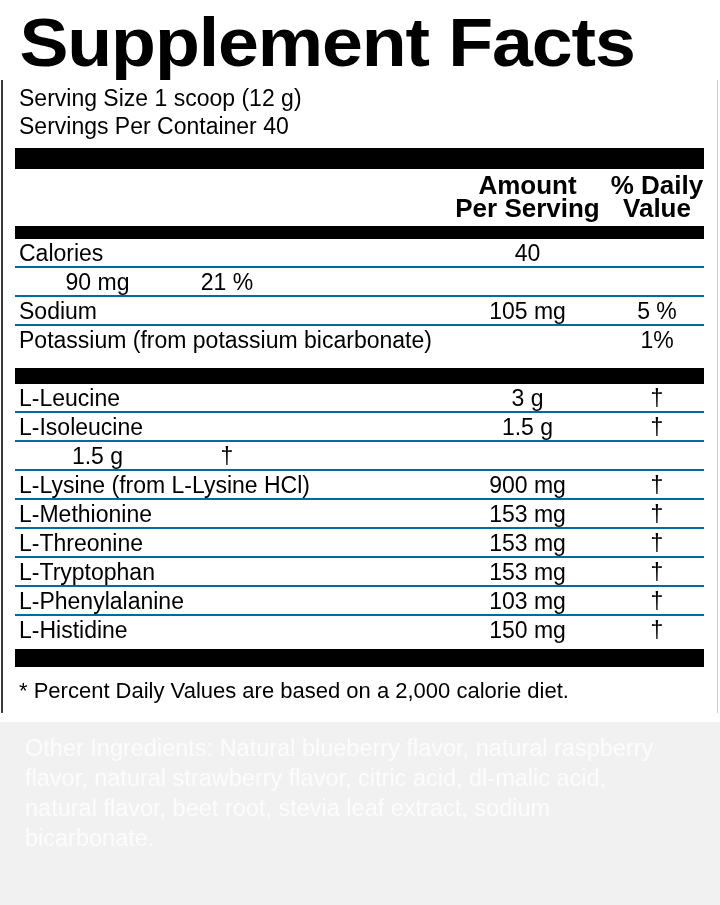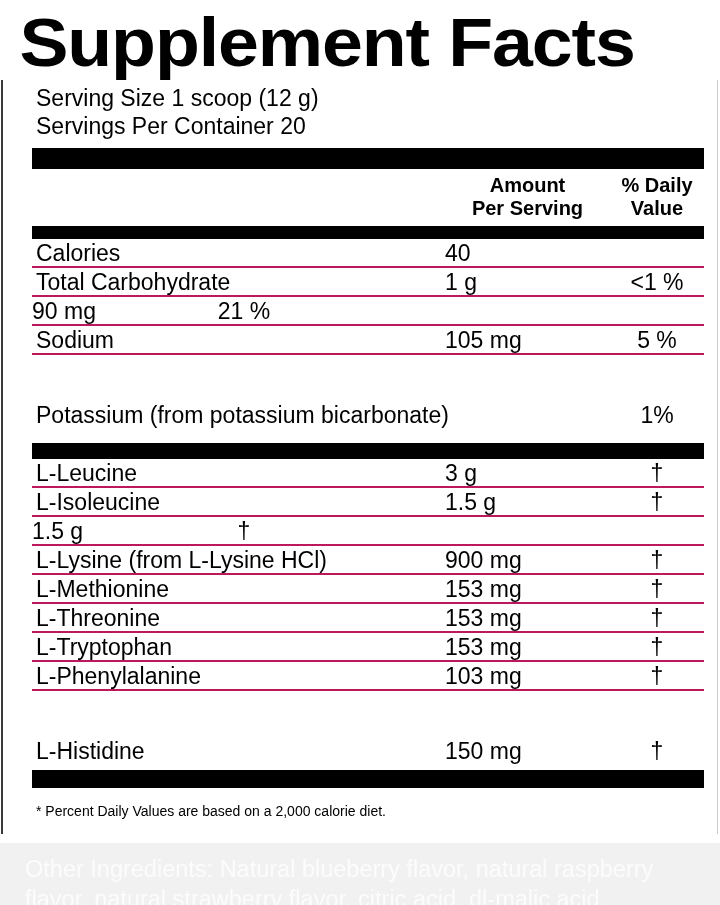--- a/index.html
+++ b/index.html
@@ -12,64 +12,64 @@
     margin: 0; padding: 6px 0 0 18px;
     font-size: 68px; line-height: 72px; font-weight: bold;
     letter-spacing: -1px; white-space: nowrap;
     transform: scaleX(1.08); transform-origin: 0 50%;
   }
 
   .bordered {
     margin: 2px 2px 0 1px;
     border-left: 2px solid #3a3a3a;
     border-right: 1px solid #cccccc;
-    padding: 0 13px 8px 29px;
+    padding: 0 13px 8px 12px;
   }
 
   .serving-block { padding: 4px 0 0 4px; font-size: 23px; line-height: 28px; }
 
   .bar { background: #000; }
   .bar-top { height: 21px; margin-top: 8px; }
   .bar-under-header { height: 13px; }
   .bar-section { height: 16px; margin-top: 15px; }
   .bar-bottom { height: 18px; margin-top: 6px; }
 
   .header-row { display: flex; align-items: flex-end; padding: 5px 0 6px; }
   .hdr-spacer { flex: 1; }
-  .hdr-col { font-weight: bold; font-size: 20px; line-height: 23px; text-align: center; }
+  .hdr-col { font-weight: bold; font-size: 26px; line-height: 23px; text-align: center; }
   .hdr-amt { width: 165px; }
   .hdr-dv  { width: 94px; }
 
-  .row { display: flex; align-items: baseline; border-bottom: 2px solid #be185d; padding: 2px 0 1px; font-size: 23px; line-height: 24px; }
-  .rows .row:last-child { border-bottom: none; margin-top: 46px; }
+  .row { display: flex; align-items: baseline; border-bottom: 2px solid #0369a1; padding: 2px 0 1px; font-size: 23px; line-height: 24px; }
+  .rows .row:last-child { border-bottom: none; }
   .c-name { flex: 1; padding-left: 4px; }
-  .c-amt  { width: 165px; }
+  .c-amt  { width: 165px; text-align: center; }
   .c-dv   { width: 94px; text-align: center; }
 
-  .footnotes { padding: 9px 0 0 4px; font-size: 14px; line-height: 29px; }
+  .footnotes { padding: 9px 0 0 4px; font-size: 22px; line-height: 29px; }
 
   .other {
     margin-top: 9px; flex: 1;
     background: #f1f1f1; color: #fcfcfc;
     font-size: 23.5px; line-height: 30px;
     padding: 11px 48px 10px 25px;
   }
 </style>
 </head>
 <body>
 
 <div class="sheet">
 
   <h1 class="title">Supplement Facts</h1>
 
   <div class="bordered">
 
     <div class="serving-block">
       <div>Serving Size 1 scoop (12 g)</div>
-      <div>Servings Per Container 20</div>
+      <div>Servings Per Container 40</div>
     </div>
 
     <div class="bar bar-top"></div>
 
     <div class="header-row">
       <div class="hdr-spacer"></div>
       <div class="hdr-col hdr-amt">
         <div>Amount</div>
         <div>Per Serving</div>
       </div>
@@ -79,25 +79,20 @@
       </div>
     </div>
 
     <div class="bar bar-under-header"></div>
 
     <div class="rows">
       <div class="row">
         <div class="c-name">Calories</div>
         <div class="c-amt">40</div>
         <div class="c-dv"></div>
-      </div>
-      <div class="row">
-        <div class="c-name">Total Carbohydrate</div>
-        <div class="c-amt">1 g</div>
-        <div class="c-dv">&lt;1 %</div>
       </div>
       <div class="row">
         <div class="c-amt">90 mg</div>
         <div class="c-dv">21 %</div>
       </div>
       <div class="row">
         <div class="c-name">Sodium</div>
         <div class="c-amt">105 mg</div>
         <div class="c-dv">5 %</div>
       </div>

